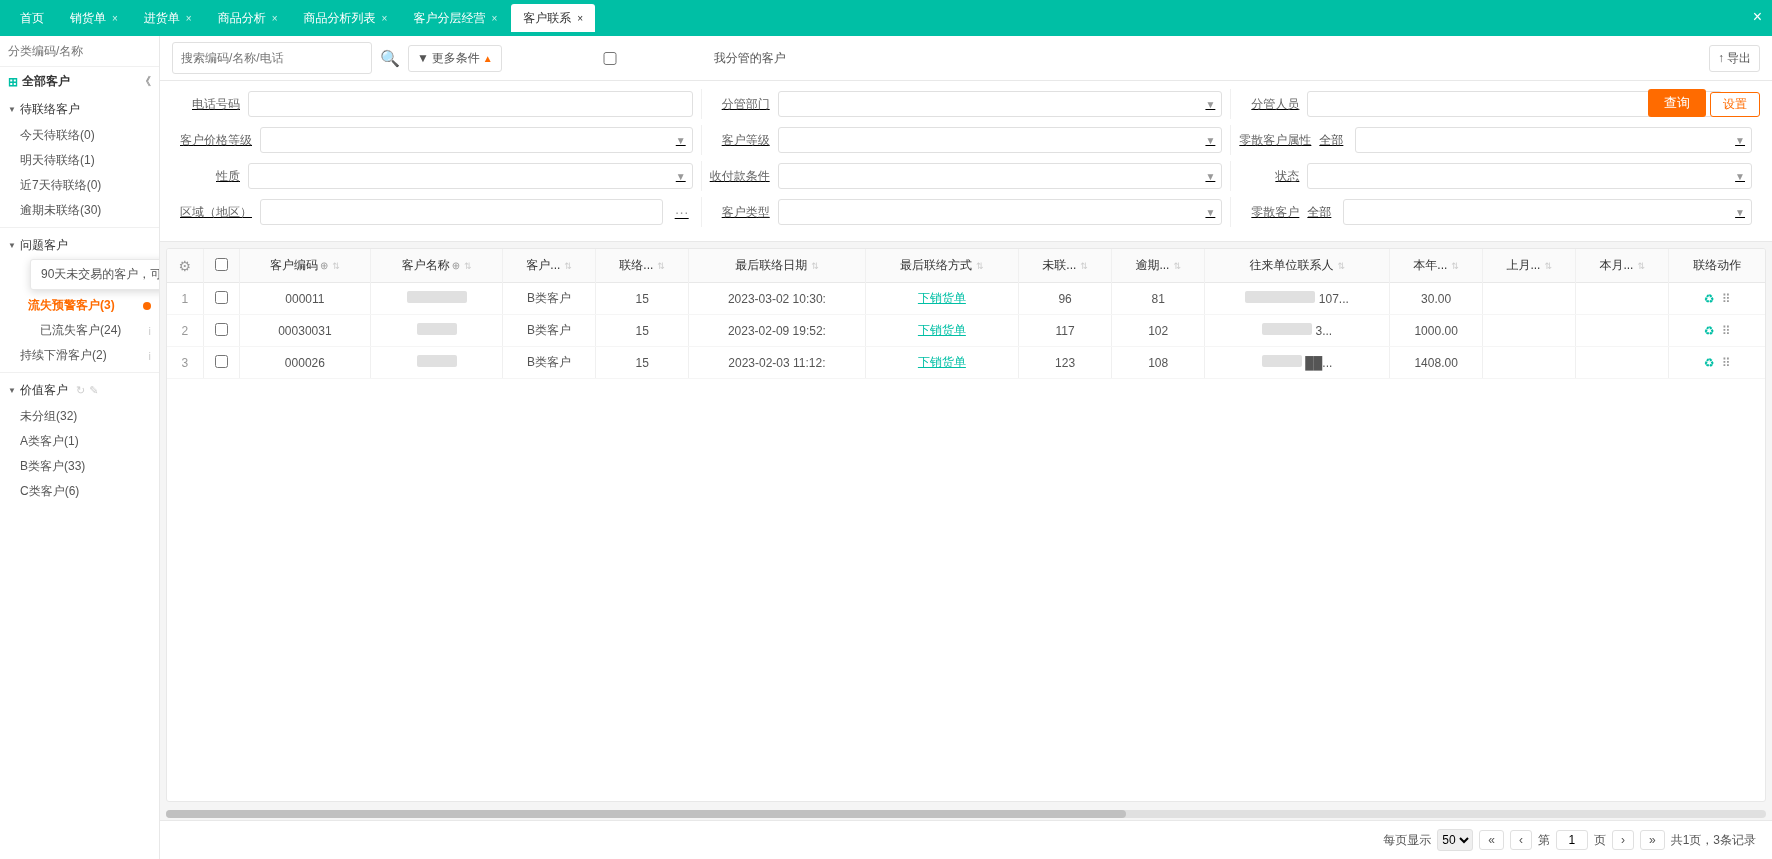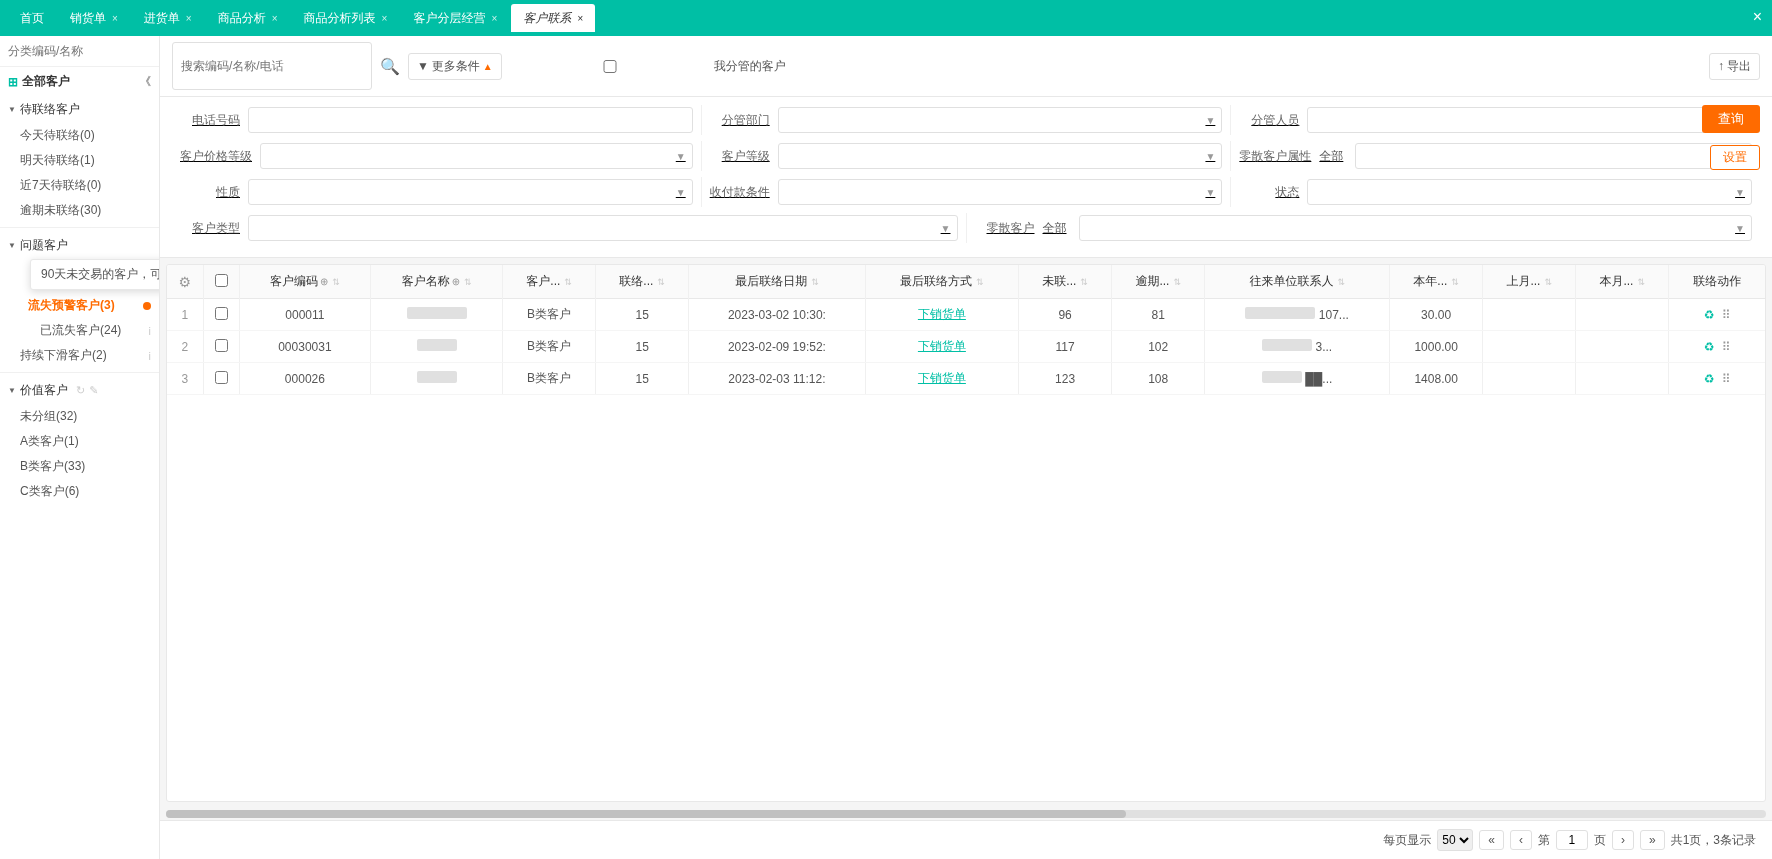--- a/index.html
+++ b/index.html
@@ -8,21 +8,21 @@
     
     .tab-bar {
       display: flex; align-items: center; background: #00bfa5; height: 36px;
       padding: 0 8px; gap: 2px;
     }
     .tab-item {
       display: flex; align-items: center; padding: 0 12px; height: 28px;
       border-radius: 3px 3px 0 0; cursor: pointer; color: white; font-size: 13px; gap: 6px;
       background: transparent;
     }
-    .tab-item.active { background: white; color: #333; font-style: italic; }
+    .tab-item.active { background: white; color: #333; }
     .tab-item .close-icon { font-size: 10px; color: inherit; cursor: pointer; }
     .tab-item:not(.active) .close-icon { color: rgba(255,255,255,0.8); }
     .tab-close-btn {
       position: absolute; right: 10px; top: 8px;
       color: white; cursor: pointer; font-size: 16px;
     }
     .tab-bar-wrapper { position: relative; }
 
     
     .main-layout { display: flex; height: calc(859px - 36px); }
@@ -69,21 +69,21 @@
     .content-area {
       flex: 1; display: flex; flex-direction: column; overflow: hidden; background: #f5f5f5;
     }
 
     
     .toolbar {
       display: flex; align-items: center; padding: 6px 12px;
       background: white; border-bottom: 1px solid #e8e8e8; gap: 8px;
     }
     .toolbar input {
-      border: 1px solid #e0e0e0; border-radius: 3px; padding: 16px 8px;
+      border: 1px solid #e0e0e0; border-radius: 3px; padding: 8px 8px;
       font-size: 12px; width: 200px; outline: none;
     }
     .btn-search {
       background: none; border: none; cursor: pointer; color: #ff6b00; font-size: 16px;
     }
     .btn-filter {
       display: flex; align-items: center; gap: 3px; padding: 4px 8px;
       border: 1px solid #e0e0e0; border-radius: 3px; cursor: pointer; background: white; color: #555;
     }
     .btn-filter .arrow { color: #ff6b00; font-size: 10px; }
@@ -117,21 +117,21 @@
       height: 26px; justify-content: space-between;
     }
     .filter-select .select-text { flex: 1; color: #555; }
     .filter-select .select-arrow { color: #999; font-size: 10px; }
     .filter-dots { color: #999; cursor: pointer; padding: 0 4px; font-size: 14px; }
     .filter-tag { color: #555; font-size: 12px; }
 
     
     .action-area {
       position: absolute; right: 12px; top: 8px;
-      display: flex; flex-direction: column; gap: 12px; align-items: flex-end;
+      display: flex; flex-direction: row; gap: 4px; align-items: flex-end;
     }
     .btn-query {
       background: #ff6b00; color: white; border: none; border-radius: 3px;
       padding: 5px 16px; cursor: pointer; font-size: 13px;
     }
     .btn-setting {
       background: white; color: #ff6b00; border: 1px solid #ff6b00; border-radius: 3px;
       padding: 3px 12px; cursor: pointer; font-size: 12px;
     }
 
@@ -407,20 +407,25 @@
             <span class="filter-label">状态</span>
             <div class="filter-select">
               <span class="select-text"></span>
               <span class="select-arrow">▼</span>
             </div>
           </div>
         </div>
 
         <div class="filter-row">
           <div class="filter-cell">
+            <span class="filter-label">区域（地区）</span>
+            <input type="text" class="filter-input" style="flex: 1 1 0%;">
+            <span class="filter-dots">···</span>
+          </div>
+          <div class="filter-cell">
             <span class="filter-label">客户类型</span>
             <div class="filter-select">
               <span class="select-text"></span>
               <span class="select-arrow">▼</span>
             </div>
           </div>
           <div class="filter-cell">
             <span class="filter-label">零散客户</span>
             <span class="filter-tag">全部</span>
             <div class="filter-select" style="flex:1; margin-left:4px;">

